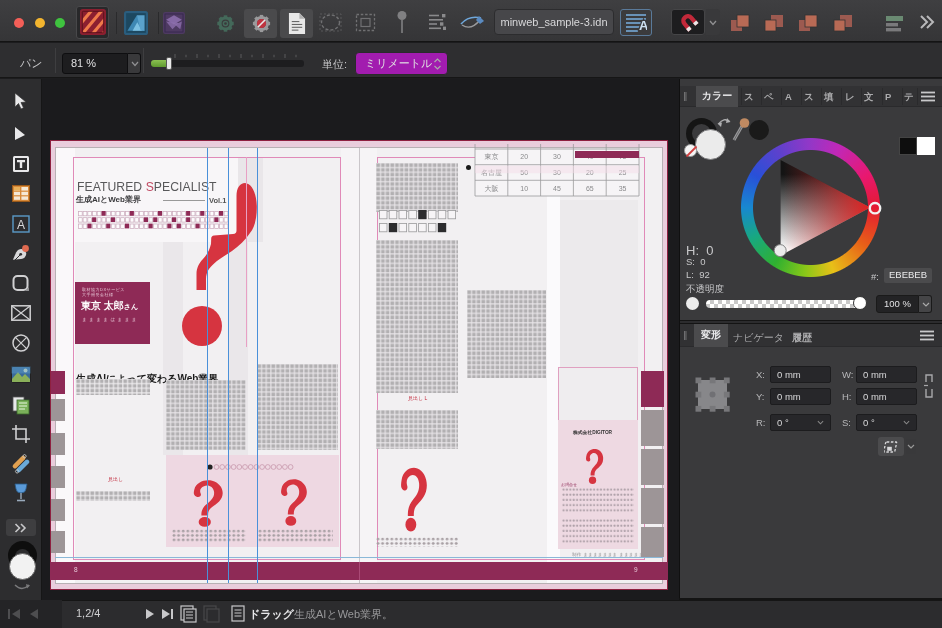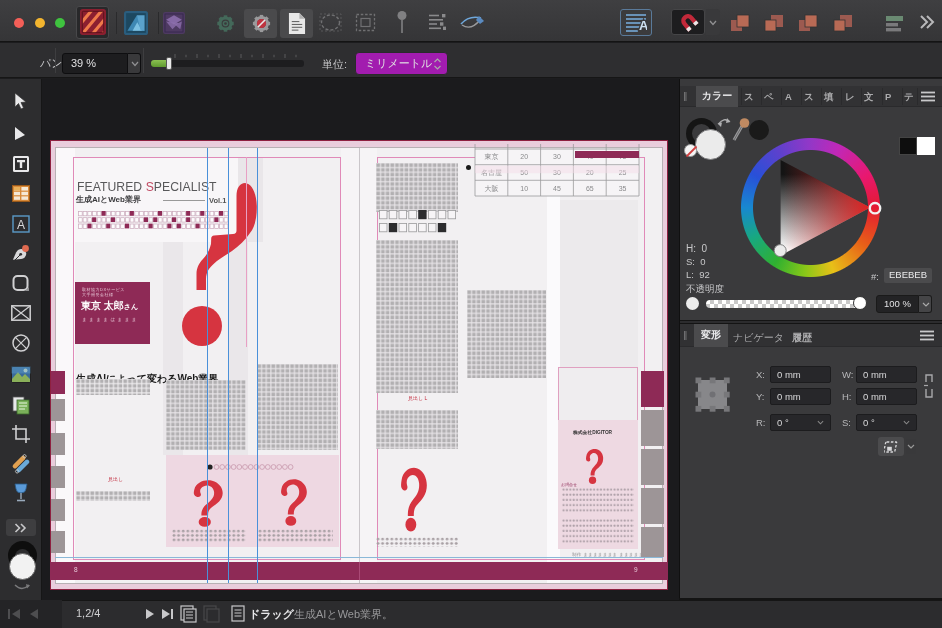--- a/index.html
+++ b/index.html
@@ -106,20 +106,21 @@
         <rect x="13" y="1" width="3.4" height="3.4"></rect>
         <rect x="11" y="9.3" width="3.4" height="3.4"></rect>
         <rect x="14" y="13.6" width="3" height="3.4"></rect>
       </g>
     </svg>
 <svg class="ab" style="left:459px;top:12px" width="26" height="21" viewBox="0 0 26 21">
 <path d="M2 12 Q10 3 22 6" fill="none" stroke="#6fa8dc" stroke-width="1.6"></path>
 <path d="M3 13 Q12 19 21 8" fill="none" stroke="#9a9a9c" stroke-width="1.4"></path>
 <path d="M20 4 L25 9 L21 12 L17 8 Z" fill="#5a8ac0"></path>
     </svg>
+<div class="ab" style="left:494px;top:9px;width:120px;height:26px;background:#47474a;border-radius:4px;border:1px solid #2c2c2e;color:#d8d8da;font-size:11px;line-height:24px;text-align:center;">minweb_sample-3.idn</div>
 <div class="ab" style="left:620px;top:9px;width:32px;height:27px;border:1px solid #5a7a9a;border-radius:3px;background:#3b3b3d;"></div>
 <svg class="ab" style="left:625px;top:13px" width="22" height="19" viewBox="0 0 22 19">
       <g stroke="#7ab0e0" stroke-width="1.5">
         <line x1="1" y1="2" x2="21" y2="2"></line>
         <line x1="1" y1="6" x2="21" y2="6"></line>
         <line x1="1" y1="10" x2="21" y2="10"></line>
         <line x1="1" y1="14" x2="21" y2="14"></line>
         <line x1="1" y1="18" x2="13" y2="18"></line>
       </g>
       <text x="14" y="17" font-family="Liberation Sans" font-size="13" font-weight="bold" fill="#cfe2f3" stroke="#3b3b3d" stroke-width="2.6" paint-order="stroke">A</text>
@@ -157,23 +158,23 @@
       <rect x="1" y="8" width="12" height="3.4" fill="#7a7a7c"></rect>
       <rect x="1" y="13" width="15" height="3.4" fill="#7a7a7c"></rect>
     </svg>
 <svg class="ab" style="left:919px;top:15px" width="16" height="14" viewBox="0 0 16 14">
       <g fill="none" stroke="#b8b8ba" stroke-width="2">
         <path d="M2 1 L8 7 L2 13"></path>
         <path d="M8 1 L14 7 L8 13"></path>
       </g>
     </svg>
 <div class="ab" style="left:0px;top:43px;width:942px;height:35px;background:#2e2e30;border-bottom:1px solid #161616;"></div>
-<div class="ab" style="left:20px;top:56px;font-size:11px;color:#c8c8ca;margin-left:20px;">パン</div>
+<div class="ab" style="left:20px;top:56px;font-size:11px;color:#c8c8ca;">パン</div>
 <div class="ab" style="left:55px;top:48px;width:1px;height:25px;background:#3e3e40;"></div>
-<div class="ab" style="left:62px;top:53px;width:66px;height:21px;background:#1d1d1f;border-radius:3px 0 0 3px;border:1px solid #0e0e10;color:#e0e0e2;font-size:11px;line-height:19px;text-indent:8px;">39 %</div>
+<div class="ab" style="left:62px;top:53px;width:66px;height:21px;background:#1d1d1f;border-radius:3px 0 0 3px;border:1px solid #0e0e10;color:#e0e0e2;font-size:11px;line-height:19px;text-indent:8px;">81 %</div>
 <div class="ab" style="left:128px;top:53px;width:13px;height:21px;background:#39393b;border-radius:0 3px 3px 0;border:1px solid #0e0e10;border-left:none;"></div>
 <svg class="ab" style="left:131px;top:61px" width="8" height="6" viewBox="0 0 8 6">
       <path d="M1 1 L4 4.5 L7 1" fill="none" stroke="#909092" stroke-width="1.2"></path>
     </svg>
 <div class="ab" style="left:143px;top:48px;width:1px;height:25px;background:#3e3e40;"></div>
 <div class="ab" style="left:151px;top:60px;width:153px;height:7px;background:#1d1d1f;border-radius:3px;"></div>
 <div class="ab" style="left:151px;top:60px;width:18px;height:7px;background:linear-gradient(#8cc152,#5f9a2f);border-radius:3px 0 0 3px;"></div>
 <div class="ab" style="left:166px;top:57px;width:6px;height:13px;background:#e8e8e8;border-radius:2px;border:1px solid #555;"></div>
 <svg class="ab" style="left:151px;top:50px" width="155" height="9" viewBox="0 0 155 9">
       <line x1="24" y1="4.0" x2="24" y2="8.0" stroke="#5a5a5c" stroke-width="1"></line>
@@ -650,21 +651,21 @@
           <stop offset="0" stop-color="#e02020"></stop>
           <stop offset="0.55" stop-color="#d02828" stop-opacity="0.4"></stop>
           <stop offset="0.97" stop-color="#d03030" stop-opacity="0"></stop>
         </linearGradient>
 </defs>
 <polygon points="130.2,70.6 40.6,22.9 40.6,118.4" fill="url(#trv)"></polygon>
 <polygon points="130.2,70.6 40.6,22.9 40.6,118.4" fill="url(#trr)"></polygon>
 <circle cx="135" cy="71.2" r="5.2" fill="none" stroke="#f2f2f2" stroke-width="2.4"></circle>
 <circle cx="40.2" cy="113.6" r="6" fill="#ebebeb" stroke="#808080" stroke-width="1"></circle>
 </svg>
-<div class="ab" style="left:686px;top:243px;font-size:10px;color:#c8c8ca;">H:&nbsp; 0</div>
+<div class="ab" style="left:686px;top:243px;font-size:13px;color:#c8c8ca;">H:&nbsp; 0</div>
 <div class="ab" style="left:686px;top:256px;font-size:9.5px;color:#c8c8ca;">S:&nbsp; 0</div>
 <div class="ab" style="left:686px;top:269px;font-size:9.5px;color:#c8c8ca;">L:&nbsp; 92</div>
 <div class="ab" style="left:871px;top:271px;font-size:9.5px;color:#c8c8ca;">#:</div>
 <div class="ab" style="left:884px;top:268px;width:48px;height:15px;background:#4b4b4d;border-radius:2px;color:#e8e8ea;font-size:9.5px;line-height:14px;text-align:center;">EBEBEB</div>
 <div class="ab" style="left:686px;top:283px;font-size:9.5px;color:#c8c8ca;">不透明度</div>
 <div class="ab" style="left:686px;top:297px;width:13px;height:13px;background:#ececec;border-radius:50%;"></div>
 <div class="ab" style="left:706px;top:300px;width:160px;height:8px;border-radius:4px;background:conic-gradient(#c8c8c8 25%,#fff 0 50%,#c8c8c8 0 75%,#fff 0);background-size:8px 8px;"></div>
 <div class="ab" style="left:853px;top:296px;width:14px;height:14px;background:#fff;border-radius:50%;border:1.5px solid #333;"></div>
 <div class="ab" style="left:876px;top:295px;width:43px;height:18px;background:#232325;border-radius:3px 0 0 3px;border:1px solid #1a1a1a;color:#e0e0e2;font-size:9.5px;line-height:16px;text-align:center;">100 %</div>
 <div class="ab" style="left:919px;top:295px;width:13px;height:18px;background:#454547;border-radius:0 3px 3px 0;border:1px solid #1a1a1a;border-left:none;"></div>

